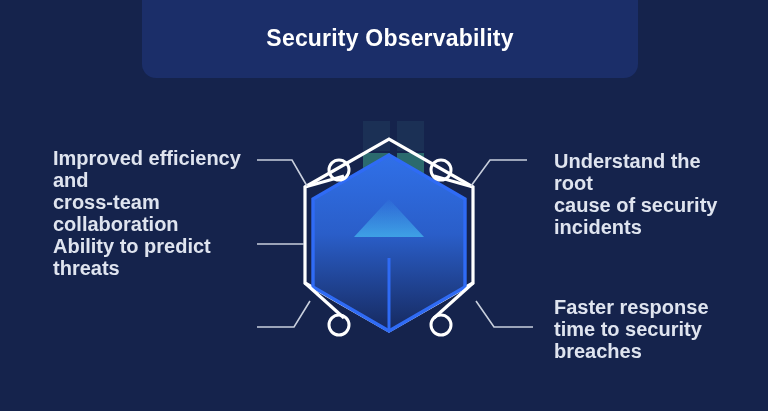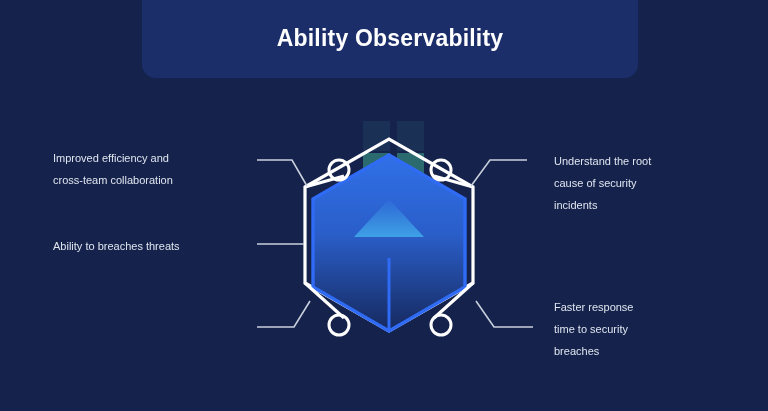--- a/index.html
+++ b/index.html
@@ -32,23 +32,23 @@
     color: #ffffff;
     font-size: 23px;
     font-weight: bold;
     letter-spacing: 0.2px;
     line-height: 1.2;
     text-align: center;
   }
   .callout {
     position: absolute;
     color: #dfe4ef;
-    font-size: 11px;
+    font-size: 20px;
     line-height: 22px;
-    font-weight: normal;
+    font-weight: bold;
     white-space: pre-line;
   }
   .callout.left  { text-align: left; }
   .callout.right { text-align: left; }
 
   #callout-improved-efficiency { left: 53px;  top: 147px; width: 210px; }
   #callout-predict-threats     { left: 53px;  top: 235px; width: 210px; }
   #callout-full-visibility     { left: 53px;  top: 324px; width: 210px; }
   #callout-root-cause          { left: 554px; top: 150px; width: 170px; }
   #callout-faster-response     { left: 554px; top: 296px; width: 170px; }
@@ -60,21 +60,21 @@
     width: 768px;
     height: 411px;
   }
 </style>
 </head>
 <body>
 
 <div id="page">
 
   <div id="header-bar">
-    <div id="page-title">Ability Observability</div>
+    <div id="page-title">Security Observability</div>
   </div>
 
   <svg id="central-graphic" viewBox="0 0 768 411">
     <defs>
       <linearGradient id="hexFill" x1="0" y1="0" x2="0" y2="1">
         <stop offset="0%" stop-color="#3070e8"></stop>
         <stop offset="45%" stop-color="#2a5ec9"></stop>
         <stop offset="100%" stop-color="#16295e"></stop>
       </linearGradient>
       <linearGradient id="beamFill" x1="0" y1="1" x2="0" y2="0">
@@ -120,21 +120,21 @@
       <path d="M 257 160 L 292 160 L 307 186"></path>
       <path d="M 257 244 L 304 244"></path>
       <path d="M 257 327 L 294 327 L 310 301"></path>
       <path d="M 527 160 L 490 160 L 471 186"></path>
       <path d="M 533 327 L 494 327 L 476 301"></path>
     </g>
   </svg>
 
   <div class="callout left" id="callout-improved-efficiency">Improved efficiency and
 cross-team collaboration</div>
-  <div class="callout left" id="callout-predict-threats">Ability to breaches threats</div>
+  <div class="callout left" id="callout-predict-threats">Ability to predict threats</div>
   <div class="callout right" id="callout-faster-response">Faster response
 time to security
 breaches</div>
   <div class="callout right" id="callout-root-cause">Understand the root
 cause of security
 incidents</div>
 
 </div>
 
 </body></html>

